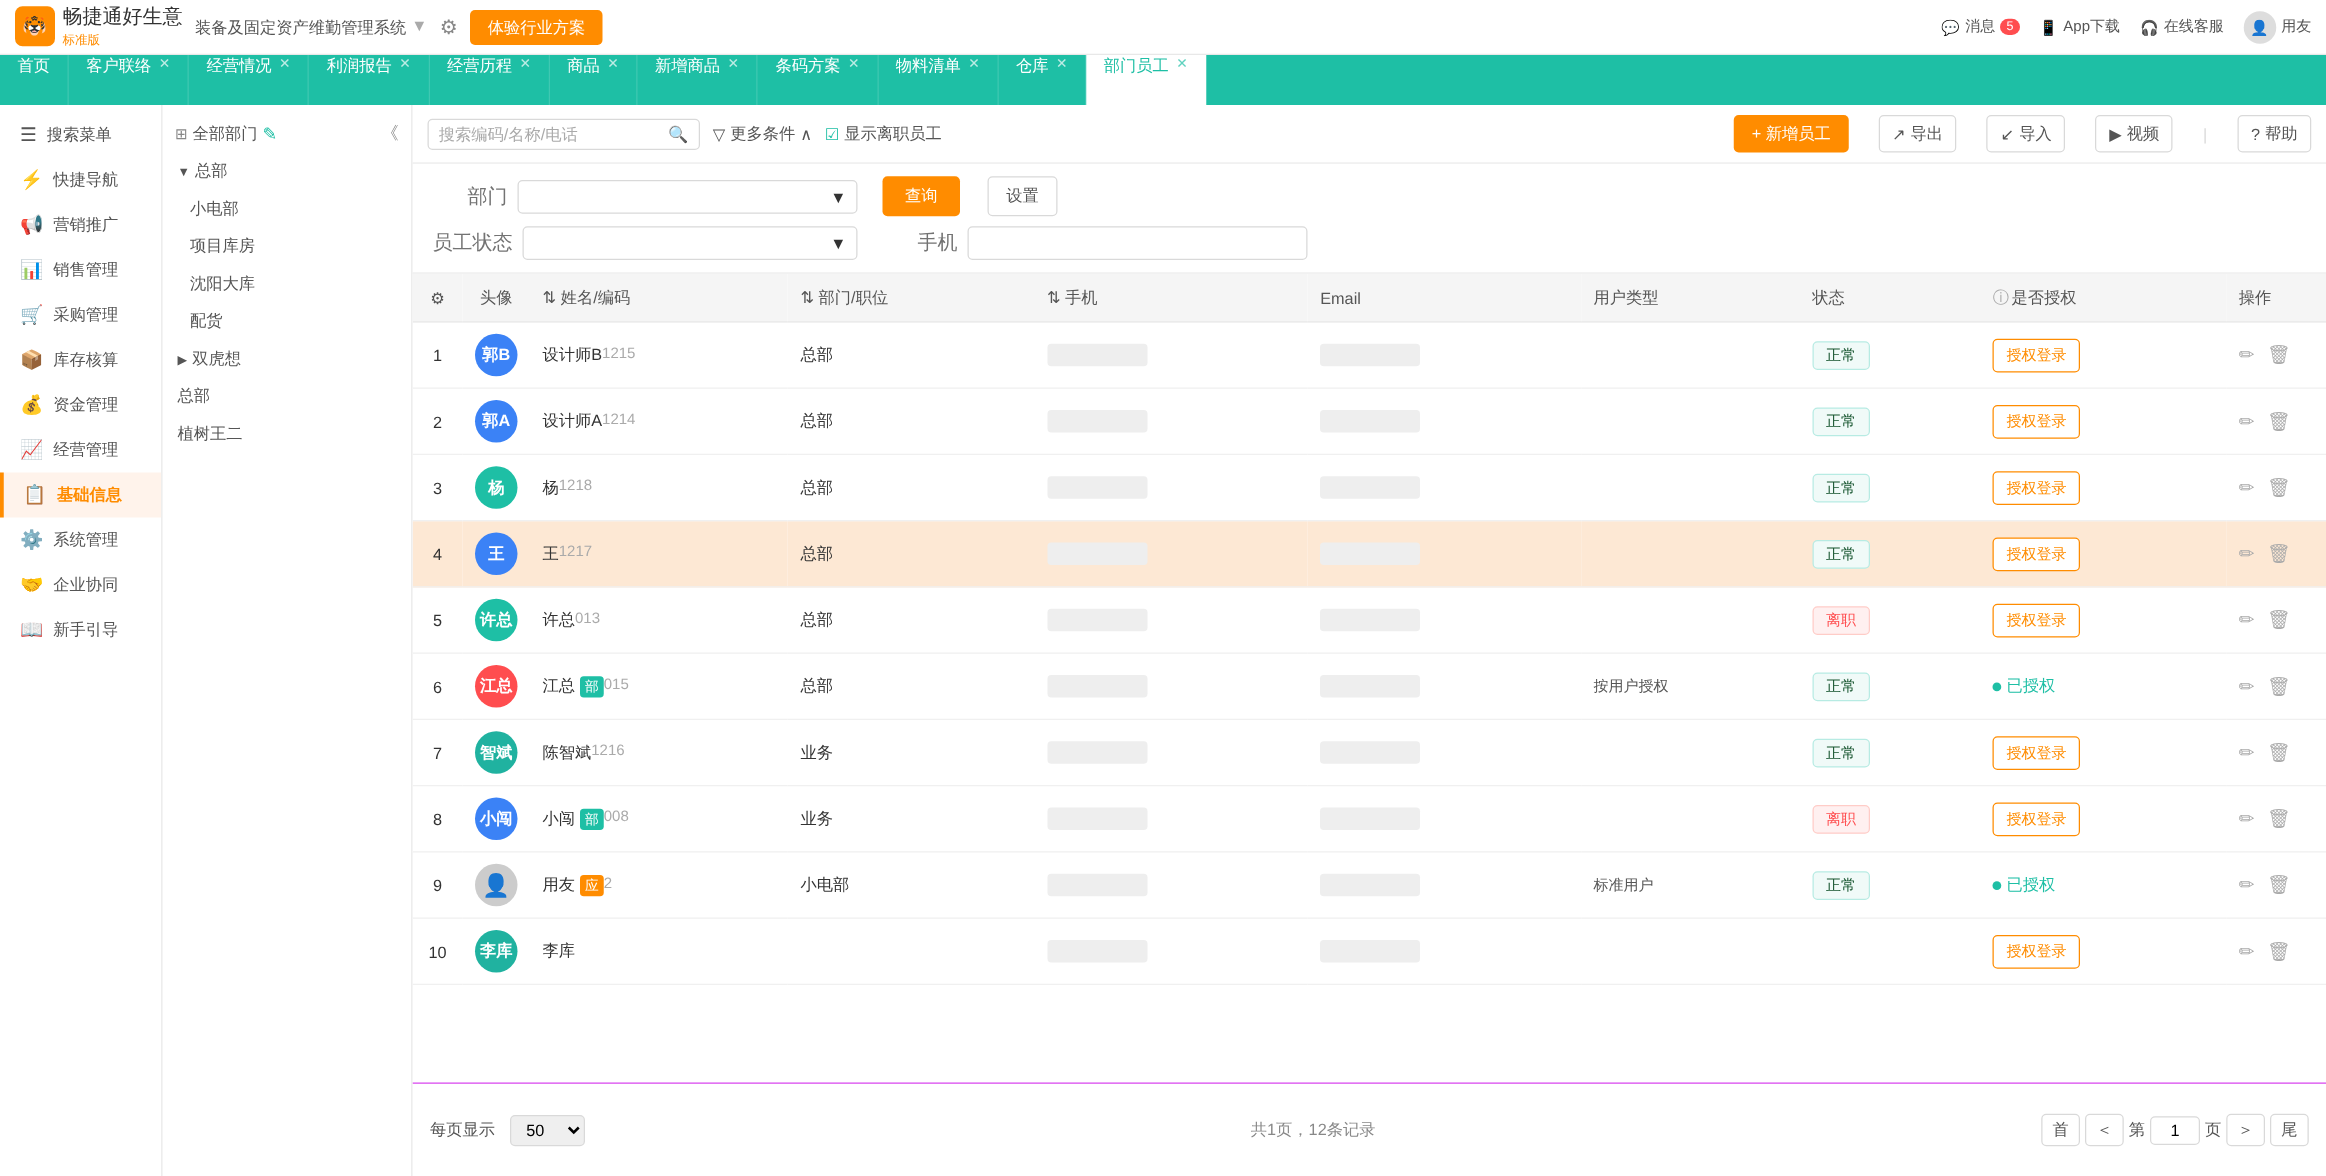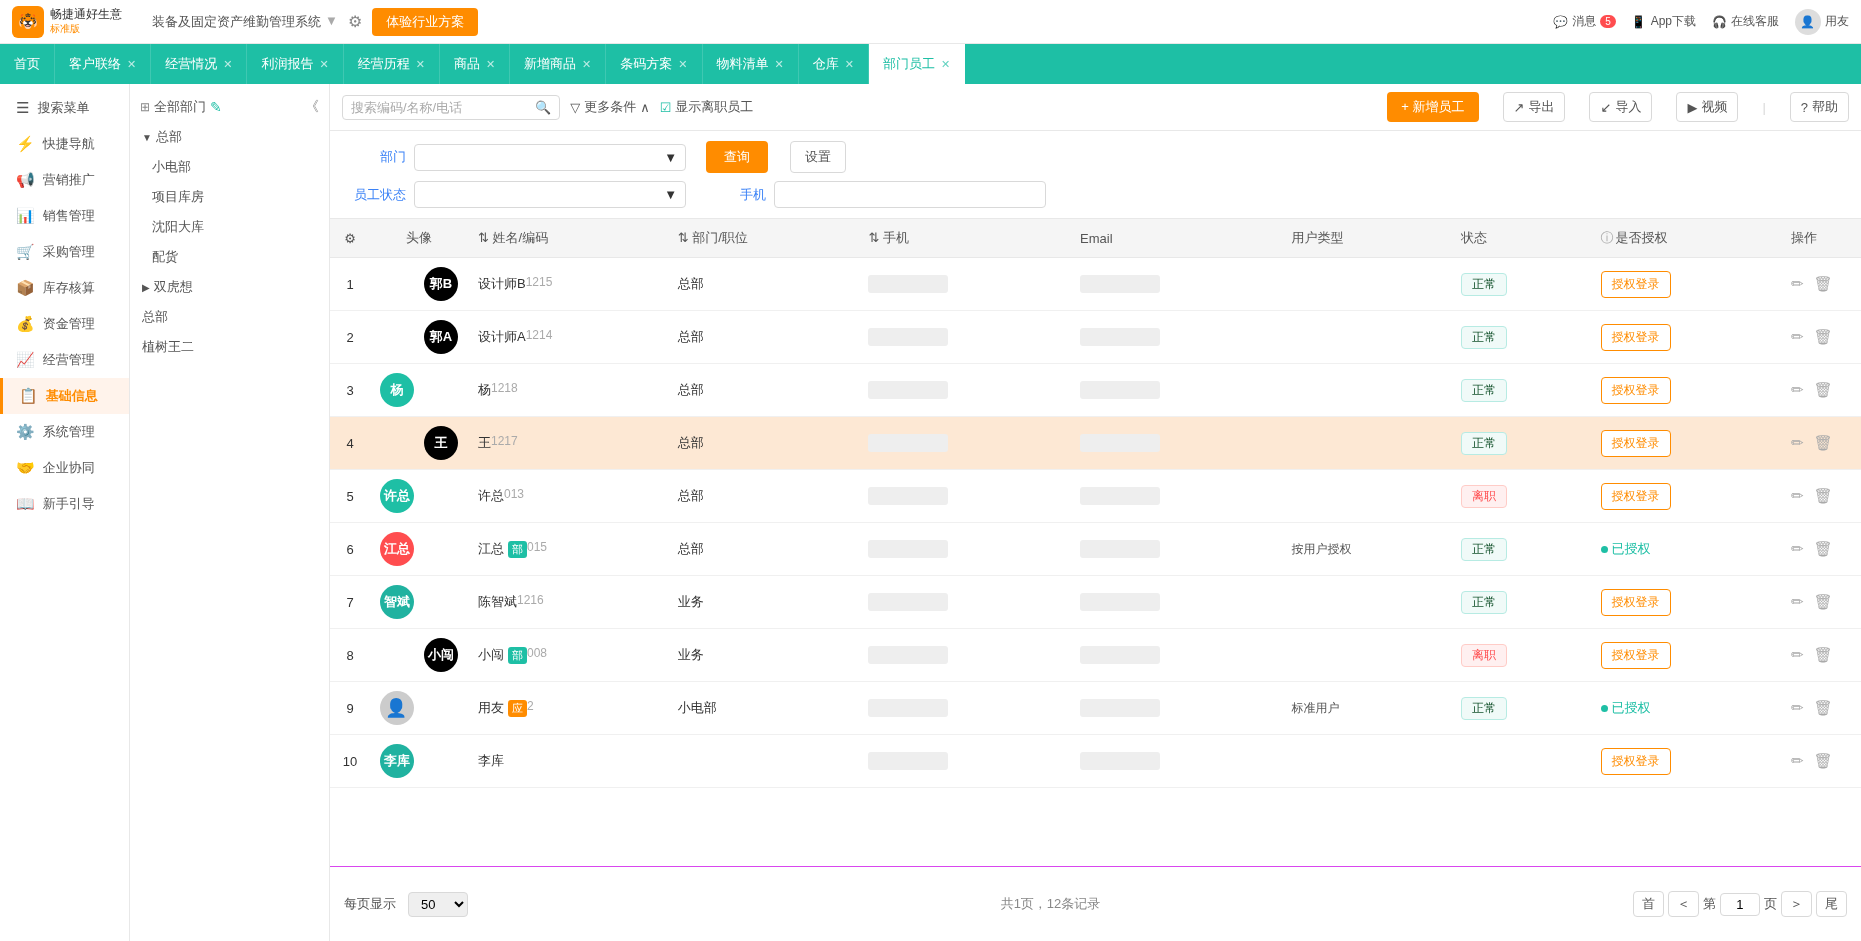--- a/index.html
+++ b/index.html
@@ -2,33 +2,33 @@
 <html><head>
   <meta charset="utf-8">
   <style>
     * { box-sizing: border-box; margin: 0; padding: 0; }
     body { font-family: 'Microsoft YaHei', Arial, sans-serif; font-size: 13px; background: #f5f5f5; color: #333; }
 
     
     .top-bar { display: flex; align-items: center; height: 44px; background: #fff; border-bottom: 1px solid #e8e8e8; padding: 0 12px; gap: 10px; }
     .logo-area { display: flex; align-items: center; gap: 6px; min-width: 130px; }
     .logo-icon { width: 32px; height: 32px; background: #ff8c00; border-radius: 6px; display: flex; align-items: center; justify-content: center; color: #fff; font-size: 16px; }
-    .logo-text { font-size: 12px; color: #333; line-height: 1.3; }
+    .logo-text { font-size: 16px; color: #333; line-height: 1.3; }
     .logo-sub { font-size: 10px; color: #ff8c00; }
     .sys-title { font-size: 13px; color: #555; flex: 1; }
     .sys-title-select { display: flex; align-items: flex-start; gap: 4px; }
     .top-bar-actions { display: flex; align-items: center; gap: 16px; margin-left: auto; }
     .top-bar-action { display: flex; align-items: center; gap: 4px; cursor: pointer; color: #555; font-size: 12px; }
     .badge { background: #ff4d4f; color: #fff; border-radius: 10px; font-size: 10px; padding: 1px 5px; }
     .trial-btn { background: #ff8c00; color: #fff; border: none; border-radius: 4px; padding: 5px 14px; font-size: 13px; cursor: pointer; }
     .gear-icon { color: #888; cursor: pointer; font-size: 16px; }
 
     
     .nav-bar { display: flex; align-items: center; background: #1ebfa5; height: 40px; padding: 0 0 0 0; overflow: hidden; }
-    .nav-item { display: flex; align-items: center; gap: 2px; padding: 0 14px; height: 40px; color: #fff; font-size: 13px; cursor: pointer; white-space: nowrap; border-right: 1px solid rgba(255,255,255,0.15); }
+    .nav-item { display: flex; align-items: flex-start; gap: 2px; padding: 0 14px; height: 40px; color: #fff; font-size: 13px; cursor: pointer; white-space: nowrap; border-right: 1px solid rgba(255,255,255,0.15); }
     .nav-item.active { background: #fff; color: #1ebfa5; border-radius: 0; }
     .nav-item .close-x { margin-left: 4px; font-size: 11px; opacity: 0.7; }
 
     
     .main-layout { display: flex; height: calc(100vh - 84px); }
 
     
     .sidebar { width: 130px; background: #fff; border-right: 1px solid #e8e8e8; display: flex; flex-direction: column; overflow-y: auto; }
     .sidebar-menu { padding: 6px 0; }
     .sidebar-item { display: flex; align-items: center; gap: 8px; padding: 9px 16px; cursor: pointer; color: #555; font-size: 13px; }
@@ -64,36 +64,36 @@
     .toolbar-right { margin-left: auto; display: flex; align-items: center; gap: 24px; }
     .add-btn { background: #ff8c00; color: #fff; border: none; border-radius: 4px; padding: 6px 14px; font-size: 13px; cursor: pointer; display: flex; align-items: center; gap: 4px; }
     .toolbar-btn { display: flex; align-items: center; gap: 4px; color: #555; font-size: 13px; cursor: pointer; border: 1px solid #d9d9d9; border-radius: 4px; padding: 5px 10px; background: #fff; }
     .toolbar-sep { color: #d9d9d9; }
 
     
     .filter-panel { background: #fff; border-bottom: 1px solid #e8e8e8; padding: 10px 16px; }
     .filter-row { display: flex; align-items: center; gap: 20px; margin-bottom: 8px; }
     .filter-row:last-child { margin-bottom: 0; }
     .filter-field { display: flex; align-items: center; gap: 8px; flex: 1; max-width: 340px; }
-    .filter-label { color: #3b82f6; font-size: 13px; white-space: nowrap; min-width: 60px; text-align: right; }
+    .filter-label { color: #737373; font-size: 16px; white-space: nowrap; min-width: 60px; text-align: right; }
     .filter-input { flex: 1; border: 1px solid #d9d9d9; border-radius: 4px; padding: 5px 8px; font-size: 13px; outline: none; color: #333; }
     .filter-select-wrap { flex: 1; border: 1px solid #d9d9d9; border-radius: 4px; padding: 5px 8px; font-size: 13px; display: flex; align-items: center; justify-content: space-between; cursor: pointer; background: #fff; }
     .filter-actions { display: flex; gap: 22px; }
     .query-btn { background: #ff8c00; color: #fff; border: none; border-radius: 4px; padding: 6px 18px; font-size: 13px; cursor: pointer; }
     .set-btn { background: #fff; color: #555; border: 1px solid #d9d9d9; border-radius: 4px; padding: 6px 14px; font-size: 13px; cursor: pointer; }
 
     
     .data-table-wrap { flex: 1; overflow-y: auto; background: #fff; }
     .data-table { width: 100%; border-collapse: collapse; }
     .data-table th { background: #f5f5f5; padding: 10px 10px; font-size: 13px; color: #555; font-weight: 500; border-bottom: 1px solid #e8e8e8; text-align: left; white-space: nowrap; }
     .data-table td { padding: 9px 10px; font-size: 13px; color: #333; border-bottom: 1px solid #f0f0f0; vertical-align: middle; }
     .data-table tr.highlighted td { background: #fde8d4; }
     .data-table th.center, .data-table td.center { text-align: center; }
     .avatar { width: 34px; height: 34px; border-radius: 50%; display: flex; align-items: center; justify-content: center; color: #fff; font-size: 13px; font-weight: 600; }
-    .av-orange { background: #000000; margin-left: 44px; }
+    .av-orange { background: #3b82f6; }
     .av-green { background: #1ebfa5; }
     .av-teal { background: #20b2a0; }
     .av-gray { background: #ccc; color: #888; }
     .av-red { background: #ff4d4f; }
     .name-code { display: flex; flex-direction: row; }
     .emp-name { font-size: 13px; color: #333; }
     .emp-code { font-size: 12px; color: #aaa; }
     .status-badge { display: inline-block; padding: 2px 10px; border-radius: 4px; font-size: 12px; }
     .status-normal { background: #f0faf8; color: #14532d; border: 1px solid #b7ebe3; }
     .status-resign { background: #fff0f0; color: #ff4d4f; border: 1px solid #ffccc7; }

